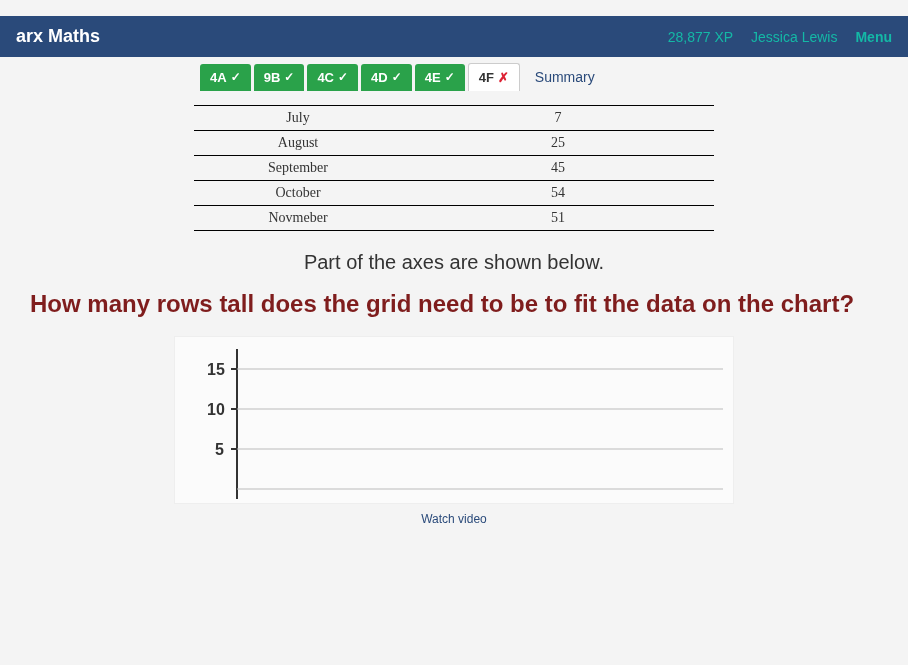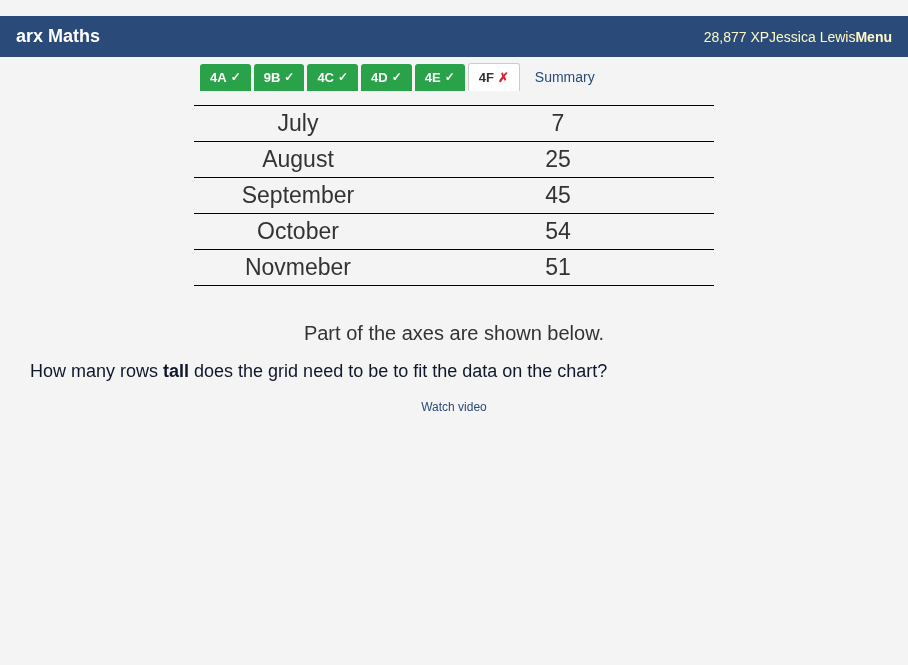--- a/index.html
+++ b/index.html
@@ -15,21 +15,21 @@
     background: #2a4a7a;
     color: #fff;
     padding: 10px 16px;
     display: flex;
     justify-content: space-between;
     align-items: center;
     font-size: 18px;
     margin-top: 16px;
   }
   .brand { font-weight: 600; }
-  .header-right { display: flex; align-items: center; font-size: 14px; color: #fef9c3; }
+  .header-right { display: flex; align-items: center; gap: 18px; font-size: 14px; color: #14b8a6; }
   .header-right .menu { font-weight: 600; }
   .tabs {
     display: flex;
     align-items: center;
     gap: 3px;
     padding: 6px 0 0 160px;
     background: #f4f4f4;
     margin-left: 40px;
   }
   .tab {
@@ -50,43 +50,44 @@
   .summary {
     margin-left: 12px;
     color: #2a4a7a;
     font-size: 14px;
     cursor: pointer;
   }
   .content {
     padding: 14px 30px 0 30px;
   }
   .data-table {
-    margin: 0 auto 36px auto;
+    margin: 0 auto 20px auto;
     width: 520px;
     border-collapse: collapse;
-    font-family: Liberation Sans, sans-serif;
-    font-size: 23px;
+    font-family: Liberation Serif, serif;
+    font-size: 14px;
   }
   .data-table td {
     border-top: 1px solid #000;
     padding: 4px 14px;
   }
   .data-table tr:last-child td { border-bottom: 1px solid #000; }
   .data-table td:first-child { text-align: center; width: 40%; }
   .data-table td:last-child { text-align: center; }
   .q-line1 {
     text-align: center;
     font-size: 20px;
     margin: 14px 0 16px 0;
     color: #333;
   }
   .q-line2 {
-    font-size: 18px;
+    font-size: 24px;
     margin: 0 0 18px 0;
-    color: #0f172a;
+    color: #7f1d1d;
+    font-weight: bold;
   }
   .chart-wrap {
     width: 560px;
     margin: 8px auto 0 auto;
     background: #fbfbfb;
     border: 1px solid #eee;
     padding: 12px 12px 4px 12px;
   }
   svg { display: block; }
   .axis-label {
@@ -170,16 +171,35 @@
       <td>51</td>
     </tr>
   </tbody>
     </table>
 
   <p class="q-line1">Part of the axes are shown below.</p>
   <p class="q-line2">
     <span>How many rows </span><b>tall</b><span> does the grid need to be to fit the data on the chart?</span>
   </p>
 
+  <div class="chart-wrap">
+    <svg width="536" height="150">
+
+      <line class="axis-line" x1="50" y1="0" x2="50" y2="150"></line>
+
+      <line class="grid-line" x1="50" y1="20" x2="536" y2="20"></line>
+      <line class="grid-line" x1="50" y1="60" x2="536" y2="60"></line>
+      <line class="grid-line" x1="50" y1="100" x2="536" y2="100"></line>
+      <line class="grid-line" x1="50" y1="140" x2="536" y2="140"></line>
+
+      <line class="axis-line" x1="44" y1="20" x2="50" y2="20"></line>
+      <line class="axis-line" x1="44" y1="60" x2="50" y2="60"></line>
+      <line class="axis-line" x1="44" y1="100" x2="50" y2="100"></line>
+
+      <text class="axis-label" x="20" y="26">15</text>
+      <text class="axis-label" x="20" y="66">10</text>
+      <text class="axis-label" x="28" y="106">5</text>
+    </svg>
+  </div>
 
   <div class="watch-video">Watch video</div>
 
 </div>
 
 </body></html>

